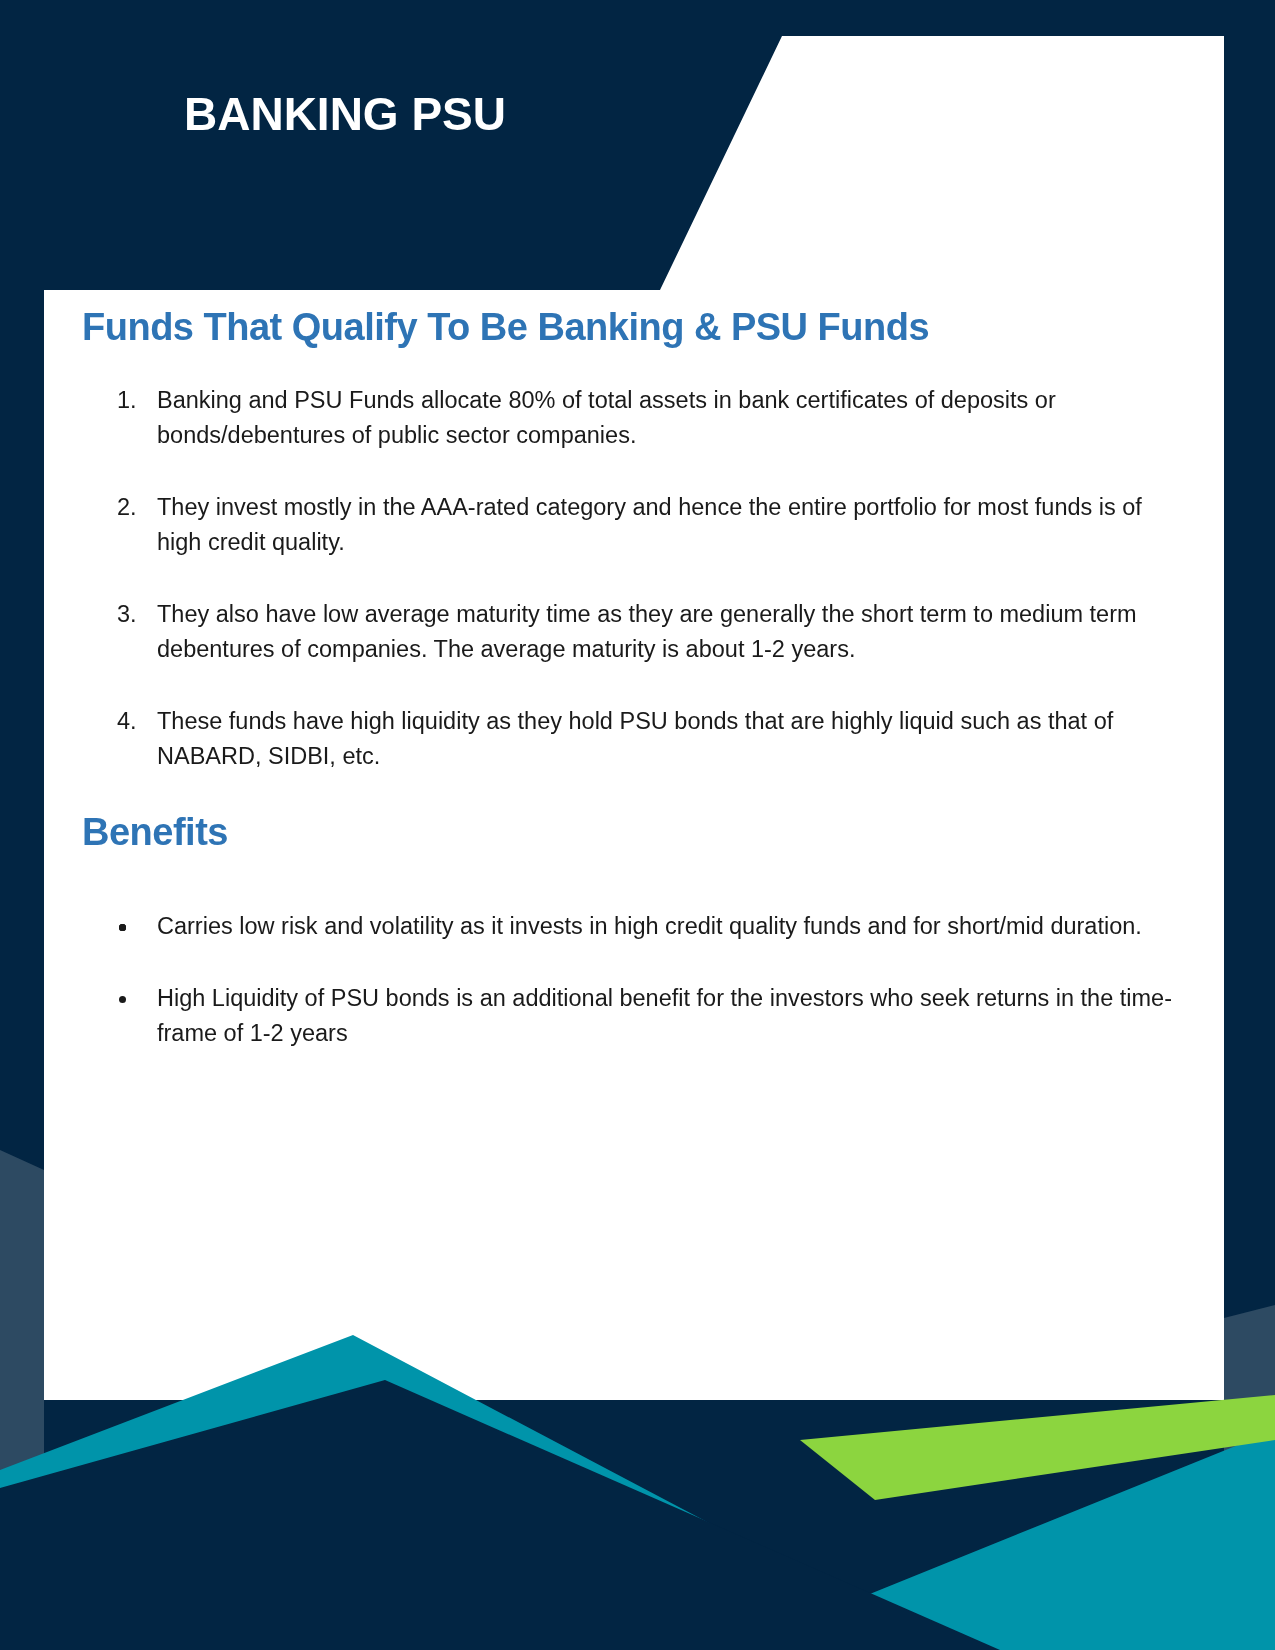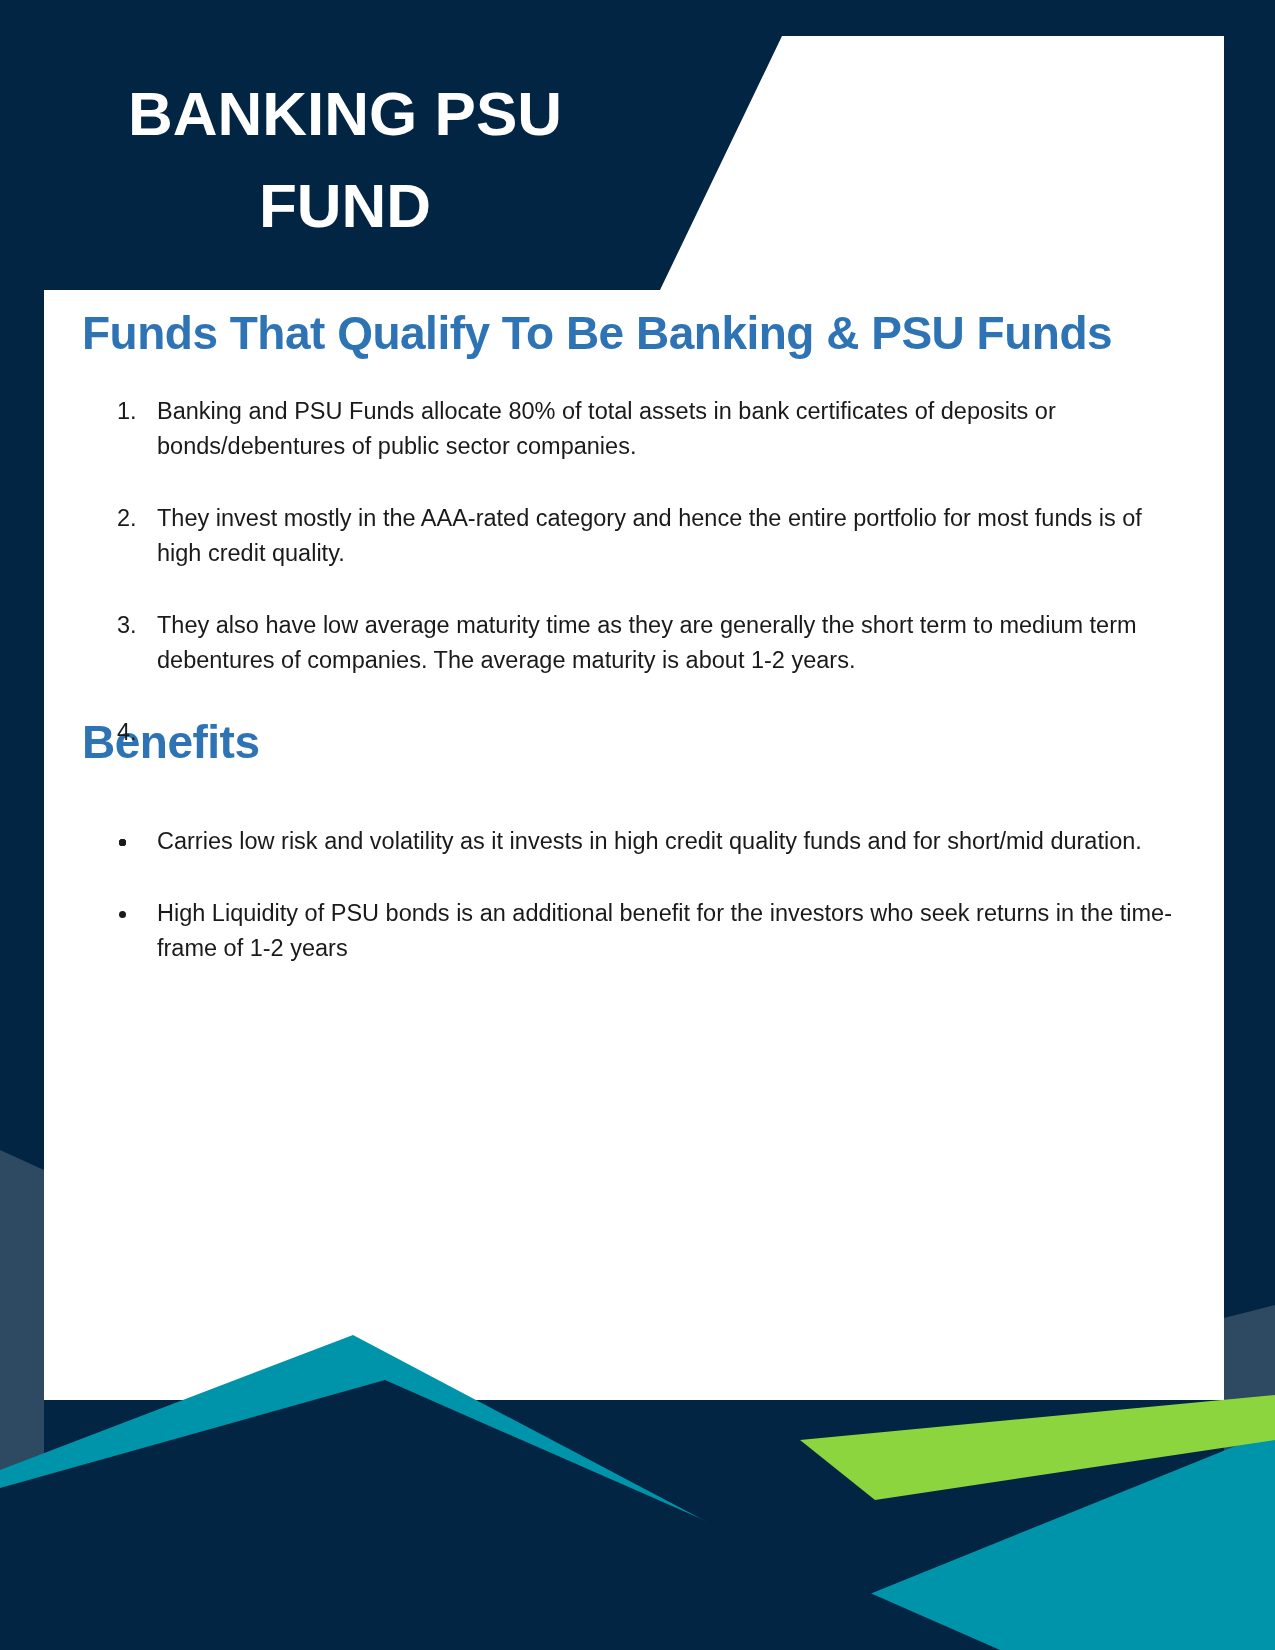--- a/index.html
+++ b/index.html
@@ -1,20 +1,20 @@
 <!DOCTYPE html>
 <html><head>
 <meta charset="utf-8">
 <style>
   html, body { margin: 0; padding: 0; }
   body { width: 1275px; height: 1650px; position: relative; overflow: hidden; background: #022543; font-family: "Liberation Sans", sans-serif; }
   .bg-svg { position: absolute; left: 0; top: 0; width: 1275px; height: 1650px; }
-  .title { position: absolute; left: 110px; top: 68px; width: 470px; text-align: center; color: #ffffff; font-weight: bold; font-size: 62px; line-height: 92px; letter-spacing: 0px; }
+  .title { position: absolute; left: 110px; top: 68px; width: 470px; text-align: center; color: #ffffff; font-weight: bold; font-size: 46px; line-height: 92px; letter-spacing: 0px; }
   .content { position: absolute; left: 82px; top: 300px; width: 1110px; color: #1a1a1a; }
-  .h2 { color: #2e74b5; font-weight: bold; font-size: 46px; margin: 0; letter-spacing: -0.5px; }
+  .h2 { color: #2e74b5; font-weight: bold; font-size: 38px; margin: 0; letter-spacing: -0.5px; }
   .list { list-style: none; margin: 0; padding: 0; }
   .item { position: relative; padding-left: 75px; font-size: 23.5px; line-height: 35px; margin-bottom: 37px; }
   .marker { position: absolute; left: 35px; top: 0; }
   .bullet { position: absolute; left: 37px; top: 15px; width: 7px; height: 7px; border-radius: 50%; background: #1a1a1a; }
   #sec1-title { margin-top: 6px; margin-bottom: 34px; }
   #sec2-title { margin-top: 25px; margin-bottom: 55px; }
 </style>
 </head>
 <body>
 
@@ -29,40 +29,40 @@
 
   <polygon points="0,1470 353,1335 855,1600 1275,1430 1275,1650 0,1650" fill="#0094aa"></polygon>
 
   <polygon points="800,1440 1275,1395 1275,1440 875,1500" fill="#8cd53f"></polygon>
 
   <polygon points="0,1488 385,1380 1000,1650 0,1650" fill="#022543"></polygon>
 </svg>
 
 <div class="title">
   <div>BANKING PSU</div>
-  <div>FUND</div>
 </div>
 
 <div class="content">
   <h2 id="sec1-title" class="h2">Funds That Qualify To Be Banking &amp; PSU Funds</h2>
   <ol class="list">
     <li class="item">
       <span class="marker">1.</span>
       <span>Banking and PSU Funds allocate 80% of total assets in bank certificates of deposits or bonds/debentures of public sector companies.</span>
     </li>
     <li class="item">
       <span class="marker">2.</span>
       <span>They invest mostly in the AAA-rated category and hence the entire portfolio for most funds is of high credit quality.</span>
     </li>
     <li class="item">
       <span class="marker">3.</span>
       <span>They also have low average maturity time as they are generally the short term to medium term debentures of companies. The average maturity is about 1-2 years.</span>
     </li>
     <li class="item">
       <span class="marker">4.</span>
+      <span>These funds have high liquidity as they hold PSU bonds that are highly liquid such as that of NABARD, SIDBI, etc.</span>
     </li>
   </ol>
 
   <h2 id="sec2-title" class="h2">Benefits</h2>
   <ul class="list">
     <li class="item">
       <span class="bullet"></span>
     </li>
     <li class="item">
       <span class="bullet"></span>

